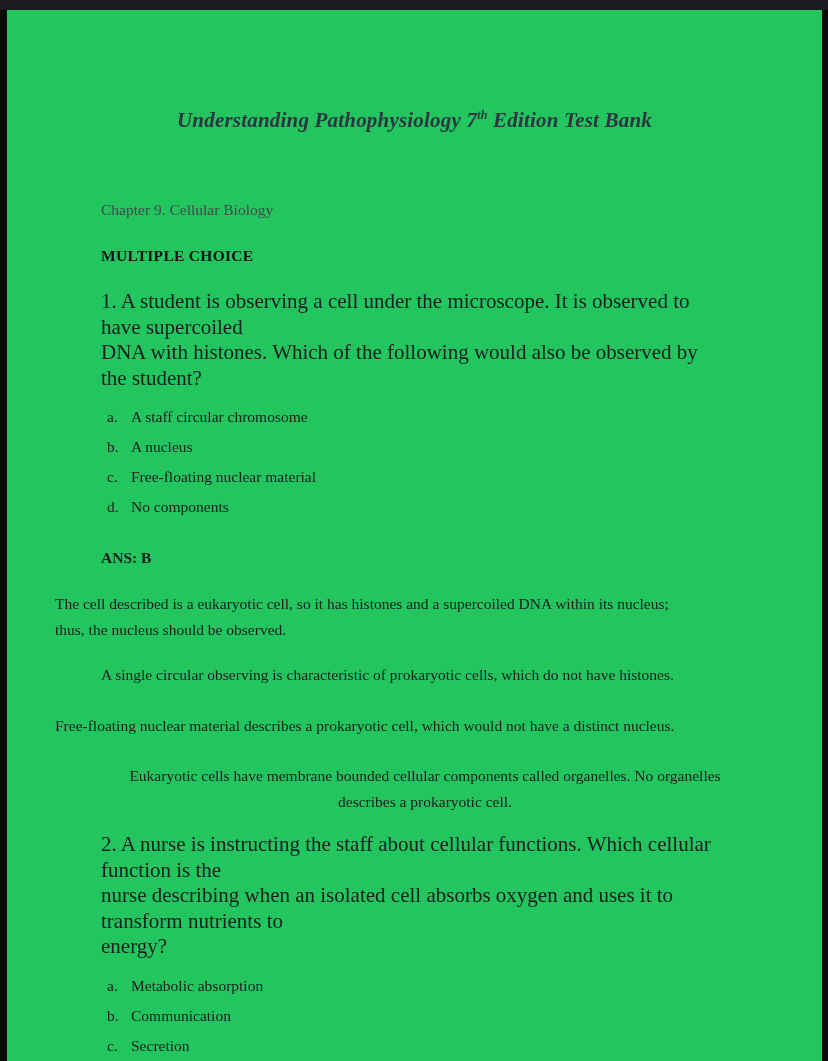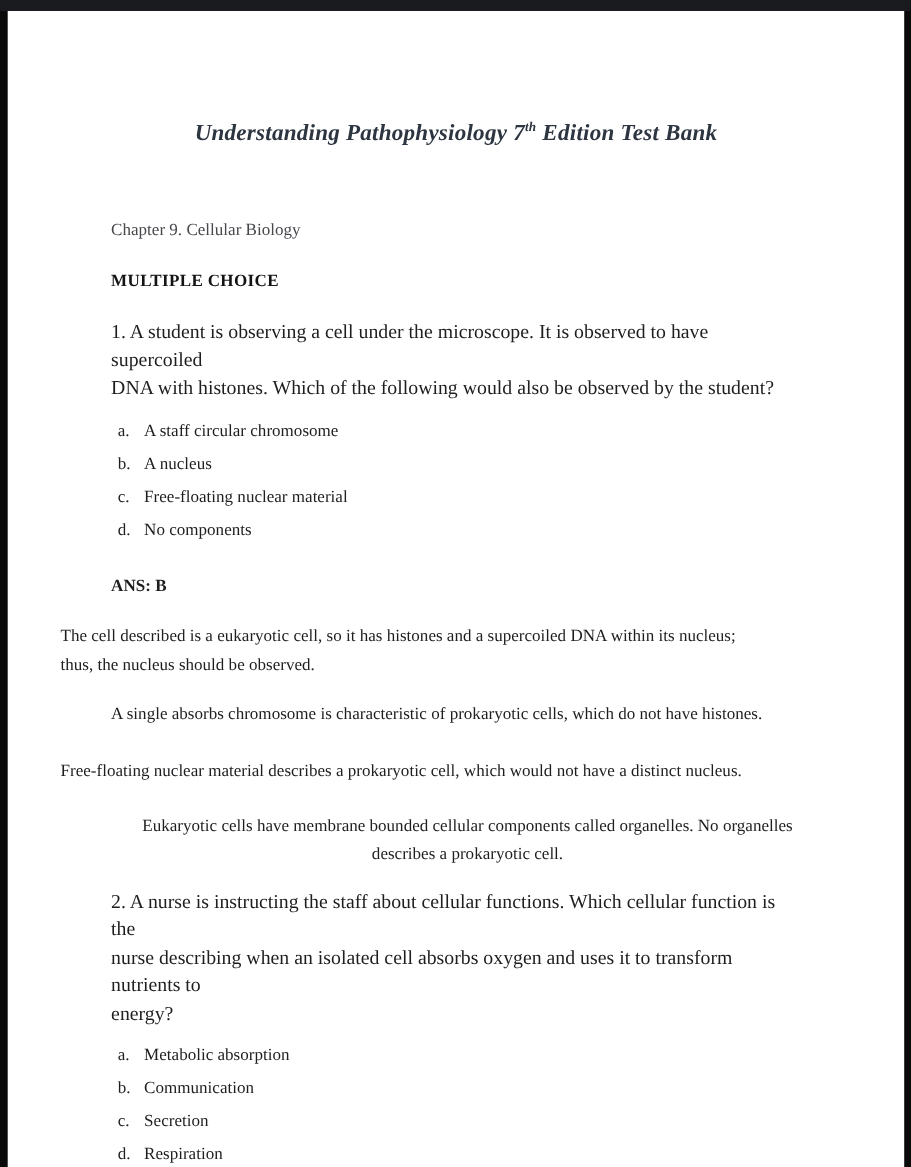--- a/index.html
+++ b/index.html
@@ -22,21 +22,21 @@
     width: 828px;
     height: 10px;
     background: #1a1b1e;
   }
   .page {
     position: absolute;
     top: 10px;
     left: 7px;
     width: 815px;
     height: 1051px;
-    background: #ffffff;
+    background: #22c55e;
     color: #1d1e20;
     overflow: hidden;
   }
   .doc-title {
     margin-top: 96px;
     text-align: center;
     font-size: 21px;
     line-height: 28px;
     font-weight: bold;
     font-style: italic;
@@ -58,21 +58,21 @@
     margin: 26px 0 0 94px;
     font-size: 15.5px;
     line-height: 20px;
     font-weight: bold;
     color: #131416;
     letter-spacing: 0.3px;
   }
   .question {
     margin-left: 94px;
     max-width: 612px;
-    font-size: 18px;
+    font-size: 21px;
     line-height: 25.5px;
     white-space: pre-line;
     color: #1d1e20;
   }
   .q1 { margin-top: 23px; }
   .q2 { margin-top: 17px; }
   .options {
     list-style: none;
   }
   .options-q1 { margin-top: 16px; }
@@ -143,21 +143,21 @@
         <span class="option-letter">d.</span>
         <span class="option-text">No components</span>
       </li>
     </ul>
 
     <div class="answer">ANS: B</div>
 
     <p class="rationale r1">The cell described is a eukaryotic cell, so it has histones and a supercoiled DNA within its nucleus;
 thus, the nucleus should be observed.</p>
 
-    <p class="rationale r2">A single absorbs chromosome is characteristic of prokaryotic cells, which do not have histones.</p>
+    <p class="rationale r2">A single circular observing is characteristic of prokaryotic cells, which do not have histones.</p>
 
     <p class="rationale r3">Free-floating nuclear material describes a prokaryotic cell, which would not have a distinct nucleus.</p>
 
     <p class="rationale r4">Eukaryotic cells have membrane bounded cellular components called organelles. No organelles
 describes a prokaryotic cell.</p>
 
     <p class="question q2">2. A nurse is instructing the staff about cellular functions. Which cellular function is the
 nurse describing when an isolated cell absorbs oxygen and uses it to transform nutrients to
 energy?</p>
 

